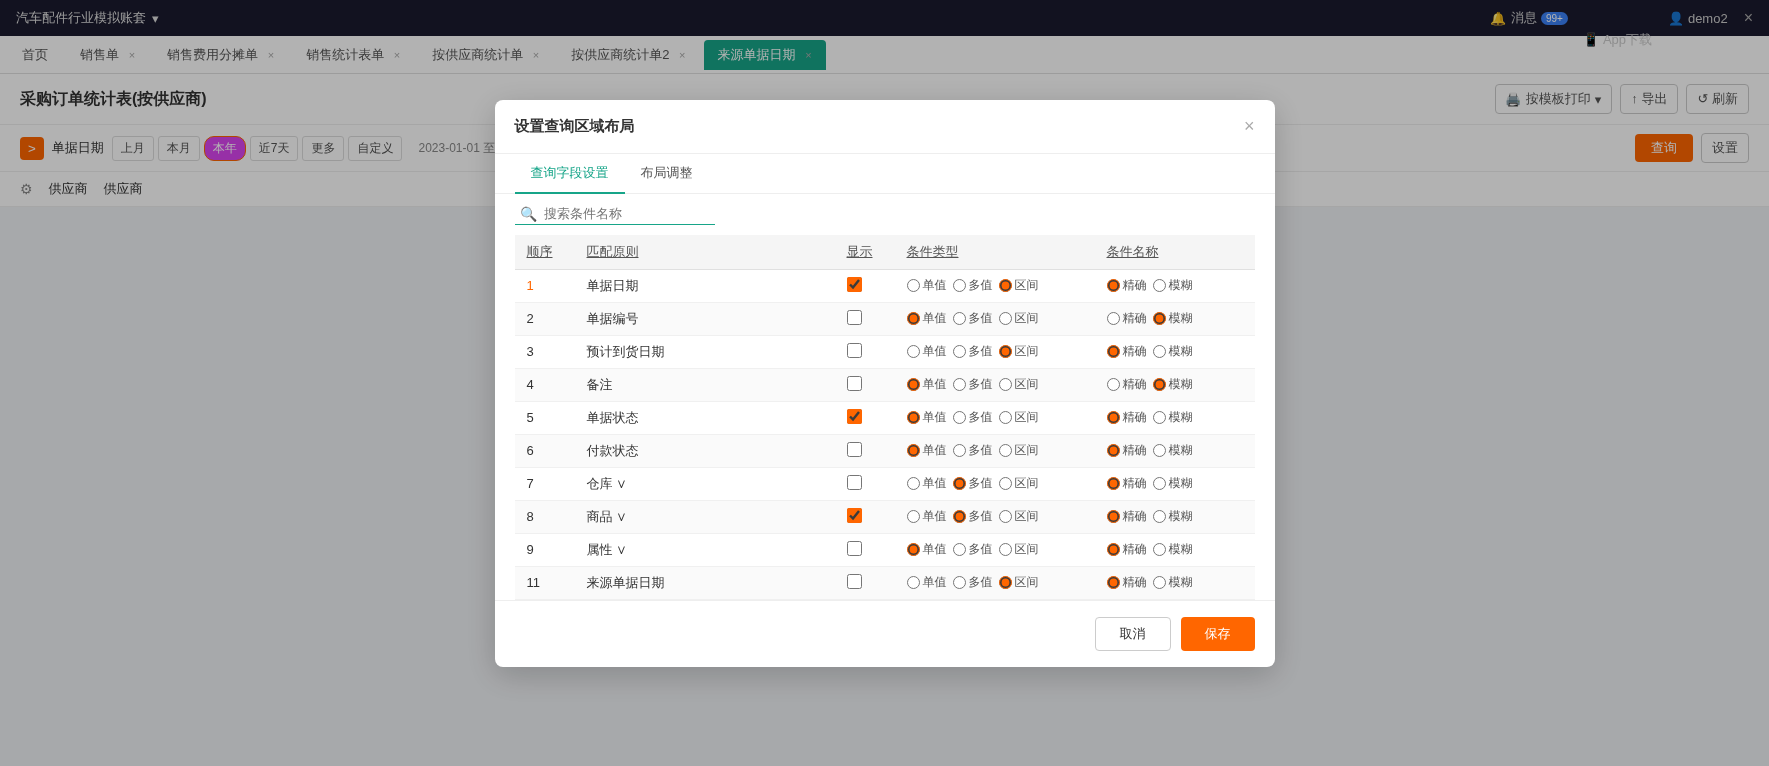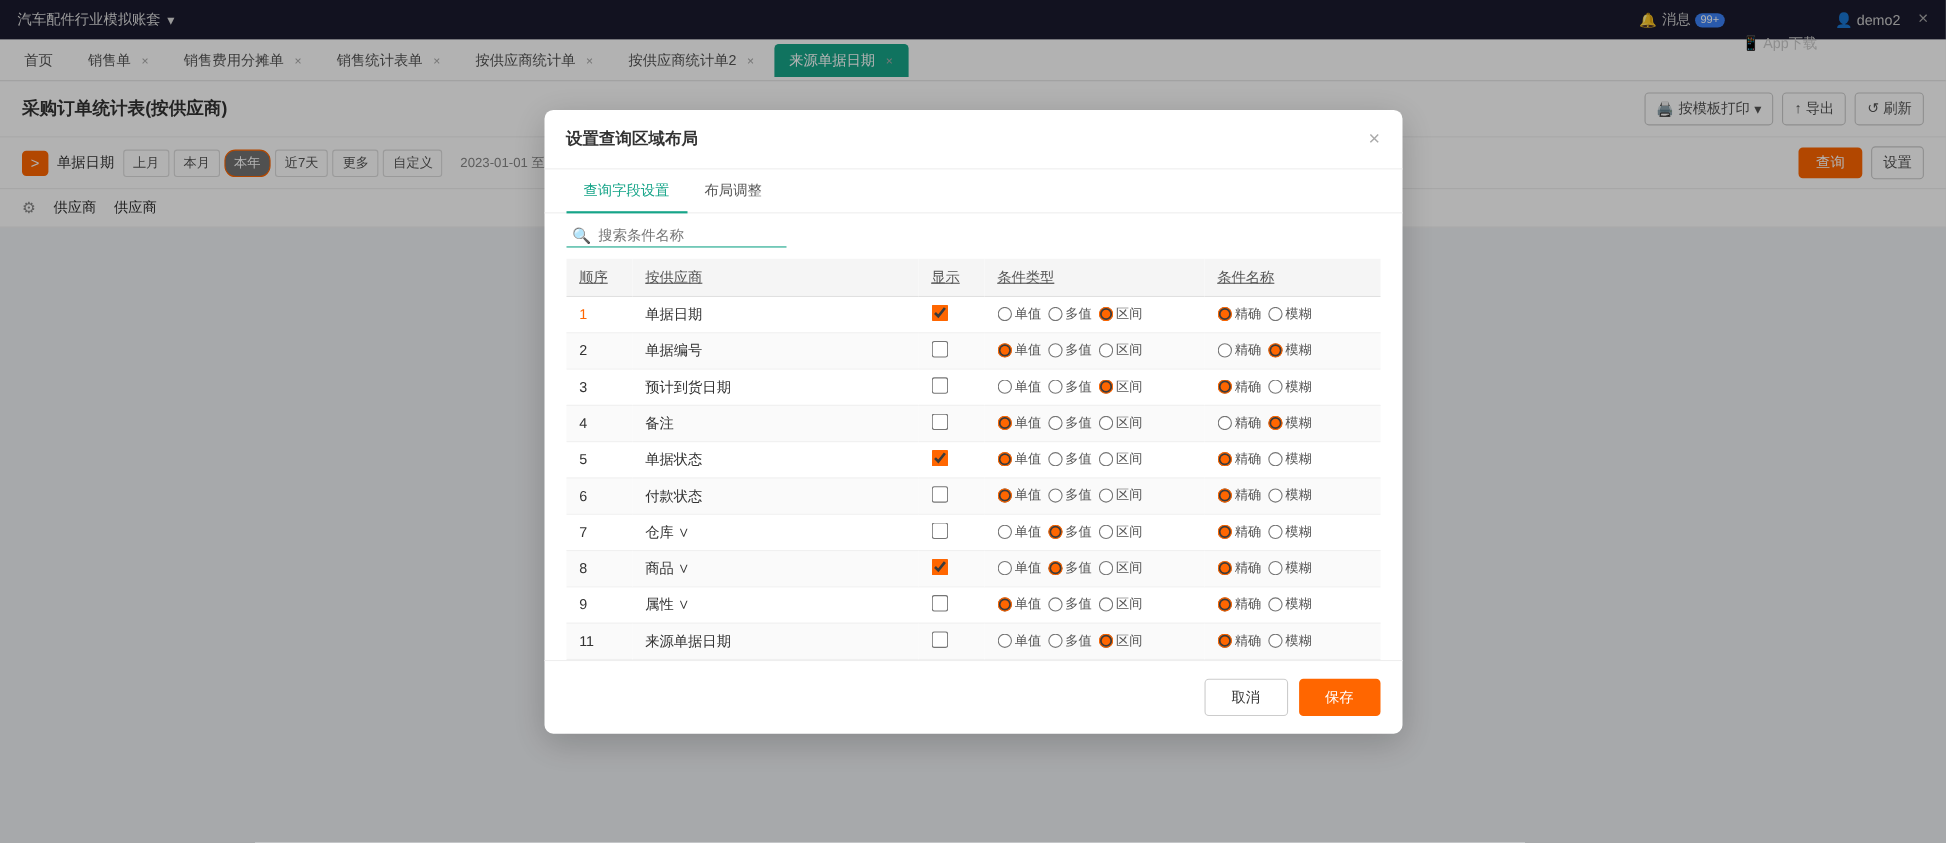--- a/index.html
+++ b/index.html
@@ -64,21 +64,21 @@
       padding: 8px 20px;
       display: flex;
       align-items: center;
       gap: 8px;
       border-bottom: 1px solid #eee;
     }
     .filter-toggle { background: #f60; color: white; border: none; padding: 4px 8px; border-radius: 4px; cursor: pointer; }
     .filter-label { font-size: 13px; color: #333; }
     .filter-period { display: flex; gap: 4px; }
     .period-btn { padding: 3px 8px; border: 1px solid #ddd; border-radius: 3px; cursor: pointer; font-size: 12px; background: #fff; color: #555; }
-    .period-btn.active-orange { background: #737373; color: white; border-color: #f60; border-radius: 10px; }
+    .period-btn.active-orange { background: #d946ef; color: white; border-color: #f60; border-radius: 10px; }
     .date-range { font-size: 12px; color: #888; margin-left: 8px; }
     .btn-query { background: #f60; color: white; border: none; padding: 5px 16px; border-radius: 4px; cursor: pointer; font-size: 13px; margin-left: auto; }
     .btn-settings { background: #fff; border: 1px solid #ccc; padding: 5px 10px; border-radius: 4px; cursor: pointer; font-size: 13px; color: #555; }
 
     
     .table-header {
       background: #fff;
       padding: 8px 20px;
       display: flex;
       align-items: center;
@@ -317,21 +317,21 @@
         <span class="search-icon">🔍</span>
         <input type="text" placeholder="搜索条件名称" style="">
       </div>
     </div>
 
     <div class="dialog-table">
       <table>
         <thead>
           <tr>
             <th style="width:60px;">顺序</th>
-            <th>按供应商</th>
+            <th>匹配原则</th>
             <th style="width:60px;">显示</th>
             <th style="width:200px;">条件类型</th>
             <th style="width:160px;">条件名称</th>
           </tr>
         </thead>
         <tbody id="dialog-tbody">
         <tr>
               <td><span style="color: rgb(255, 102, 0);">1</span></td>
               <td>单据日期</td>
               <td><input type="checkbox" class="cb" checked="" style=""></td>

